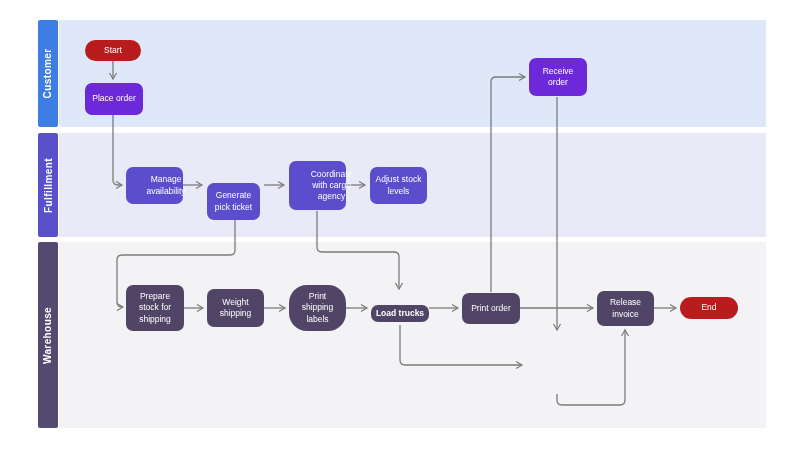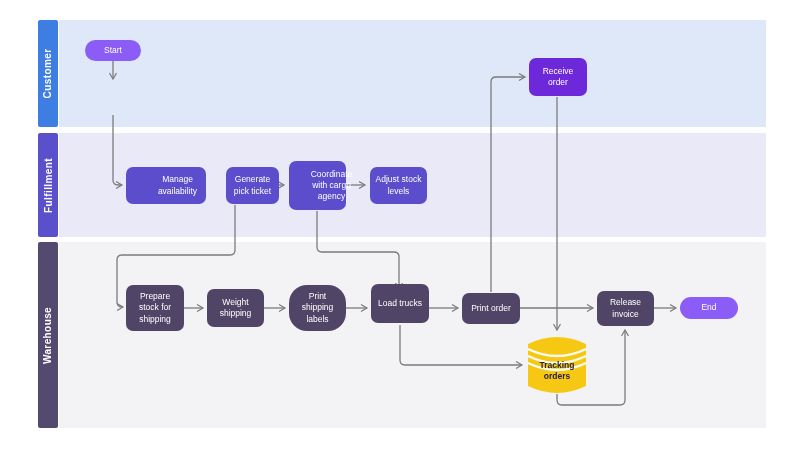--- a/index.html
+++ b/index.html
@@ -26,21 +26,21 @@
 
   .node{
     position:absolute;border-radius:7px;color:#fff;
     display:flex;align-items:center;justify-content:center;text-align:center;
     font-size:8.5px;line-height:1.3;padding:2px 3px;box-sizing:border-box;
   }
   .node.narrow{padding:2px 6px;}
   .blue{background:#6d28d9;}
   .purple{background:#5b4dcb;}
   .slate{background:#504566;}
-  .pill{background:#8b5cf6;border-radius:12px;font-size:8.5px;}
+  .pill{background:#b91c1c;border-radius:12px;font-size:8.5px;}
 
   .cylinder{
     position:absolute;left:527px;top:336px;width:60px;height:58px;
   }
   .cylinder svg{position:absolute;inset:0;}
   .cylinder .cyl-label{
     position:absolute;left:0;right:0;top:24px;text-align:center;
     font-size:8.5px;font-weight:bold;color:#272345;line-height:1.25;
   }
   svg.edges{position:absolute;inset:0;pointer-events:none;}
@@ -87,30 +87,33 @@
     <path d="M520,308 L593,308" marker-end="url(#arw)"></path>
     <path d="M400,325 L400,360 Q400,365 405,365 L522,365" marker-end="url(#arw)"></path>
     <path d="M557,394 L557,400 Q557,405 562,405 L620,405 Q625,405 625,400 L625,330" marker-end="url(#arw)"></path>
     <path d="M654,308 L676,308" marker-end="url(#arw)"></path>
   </svg>
 
   <div class="node pill" style="left:85px;top:40px;width:56px;height:21px;">
     <span>Start</span>
   </div>
 
+  <div class="node blue" style="left:85px;top:83px;width:58px;height:32px;">
+    <span>Place order</span>
+  </div>
 
   <div class="node blue" style="left:529px;top:58px;width:58px;height:38px;">
     <span>Receive order</span>
   </div>
 
-  <div class="node purple" style="left:126px;top:167px;width:80px;height:37px;padding-left:26px;">
+  <div class="node purple" style="left:126px;top:167px;width:57px;height:37px;padding-left:26px;">
     <span>Manage availability</span>
   </div>
 
-  <div class="node purple" style="left:207px;top:167px;width:53px;height:37px;margin-left:19px;">
+  <div class="node purple" style="left:207px;top:183px;width:53px;height:37px;">
     <span>Generate pick ticket</span>
   </div>
 
   <div class="node purple narrow" style="left:289px;top:161px;width:57px;height:49px;padding-left:34px;">
     <span>Coordinate with cargo agency</span>
   </div>
 
   <div class="node purple" style="left:370px;top:167px;width:57px;height:37px;justify-content:flex-end;">
     <span>Adjust stock levels</span>
   </div>
@@ -120,39 +123,30 @@
   </div>
 
   <div class="node slate" style="left:207px;top:289px;width:57px;height:38px;">
     <span>Weight shipping</span>
   </div>
 
   <div class="node slate narrow" style="left:289px;top:285px;width:57px;height:46px;border-radius:18px;">
     <span>Print shipping labels</span>
   </div>
 
-  <div class="node slate" style="left:371px;top:284px;width:58px;height:39px;">
+  <div class="node slate" style="left:371px;top:305px;width:58px;height:17px;font-weight:bold;">
     <span>Load trucks</span>
   </div>
 
   <div class="node slate" style="left:462px;top:293px;width:58px;height:31px;">
     <span>Print order</span>
   </div>
 
   <div class="node slate" style="left:597px;top:291px;width:57px;height:35px;">
     <span>Release invoice</span>
   </div>
 
   <div class="node pill" style="left:680px;top:297px;width:58px;height:22px;">
     <span>End</span>
   </div>
 
-  <div class="cylinder">
-    <svg viewBox="0 0 60 58">
-      <path d="M1,8 Q30,-6 59,8 L59,50 Q30,64 1,50 Z" fill="#f7c813"></path>
-      <path d="M1,13 Q30,27 59,13" fill="none" stroke="#fdfdfa" stroke-width="2.4"></path>
-      <path d="M1,20 Q30,34 59,20" fill="none" stroke="#fdfdfa" stroke-width="2.4"></path>
-      <path d="M1,27 Q30,41 59,27" fill="none" stroke="#fdfdfa" stroke-width="2.4"></path>
-    </svg>
-    <div class="cyl-label">Tracking orders</div>
-  </div>
 
 </div>
 
 </body></html>

